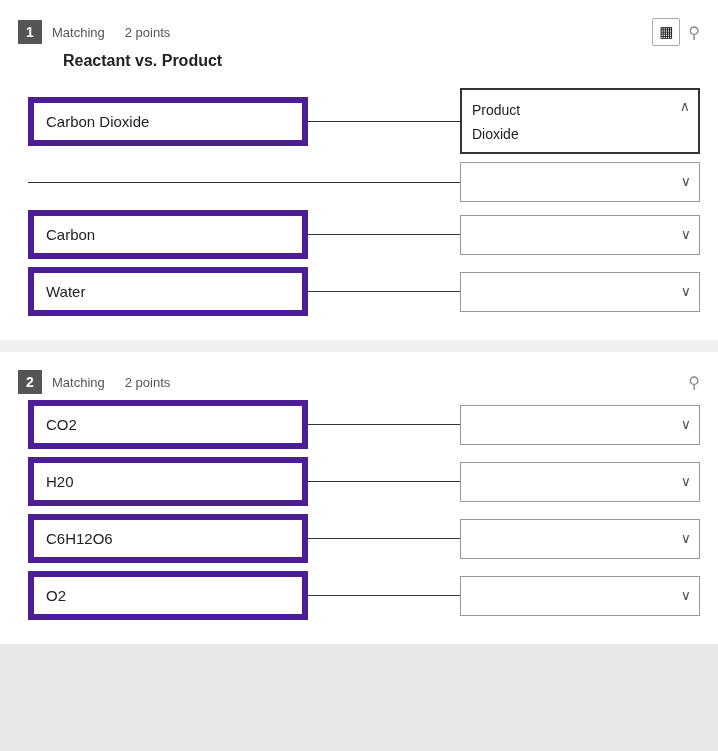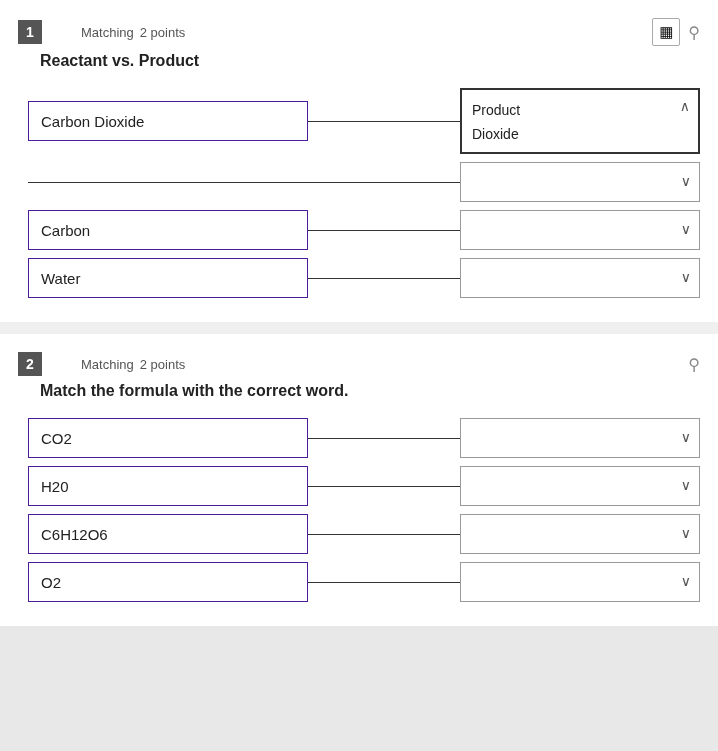--- a/index.html
+++ b/index.html
@@ -40,24 +40,23 @@
       align-items: center;
       justify-content: center;
       margin-right: 10px;
       flex-shrink: 0;
     }
 
     .question-meta {
       font-size: 13px;
       color: #555;
       display: flex;
-      gap: 6px;
+      gap: 20px;
       align-items: flex-start;
       flex: 1;
-      margin-left: 29px;
     }
 
     .question-icons {
       display: flex;
       gap: 8px;
       align-items: center;
     }
 
     .icon-btn {
       width: 28px;
@@ -75,39 +74,39 @@
     .pin-icon {
       font-size: 16px;
       color: #888;
       cursor: pointer;
     }
 
     .question-title {
       font-size: 16px;
       font-weight: bold;
       margin-bottom: 18px;
-      margin-left: 22px;
+      margin-left: 45px;
     }
 
     .matching-area {
       display: flex;
       flex-direction: column;
       gap: 8px;
       margin-left: 10px;
     }
 
     .match-row {
       display: flex;
       align-items: center;
       gap: 0;
     }
 
     .match-left {
       width: 280px;
-      border: 1px solid #4c1d95;
+      border: 6px solid #4c1d95;
       background: #fff;
       padding: 10px 12px;
       font-size: 15px;
       min-height: 40px;
       display: flex;
       align-items: center;
       flex-shrink: 0;
     }
 
     .match-line {
@@ -250,21 +249,20 @@
     <div class="question-header">
       <div class="question-number">2</div>
       <div class="question-meta">
         <span>Matching</span>
         <span>2 points</span>
       </div>
       <div class="question-icons">
         <span class="pin-icon">⚲</span>
       </div>
     </div>
-    <div class="question-title">Match the formula with the correct word.</div>
 
     <div class="matching-area">
 
       <div class="match-row">
         <div class="match-left">
           <span>CO2</span>
         </div>
         <div class="match-line"></div>
         <div class="match-right-empty">
           <span class="chevron">∨</span>

